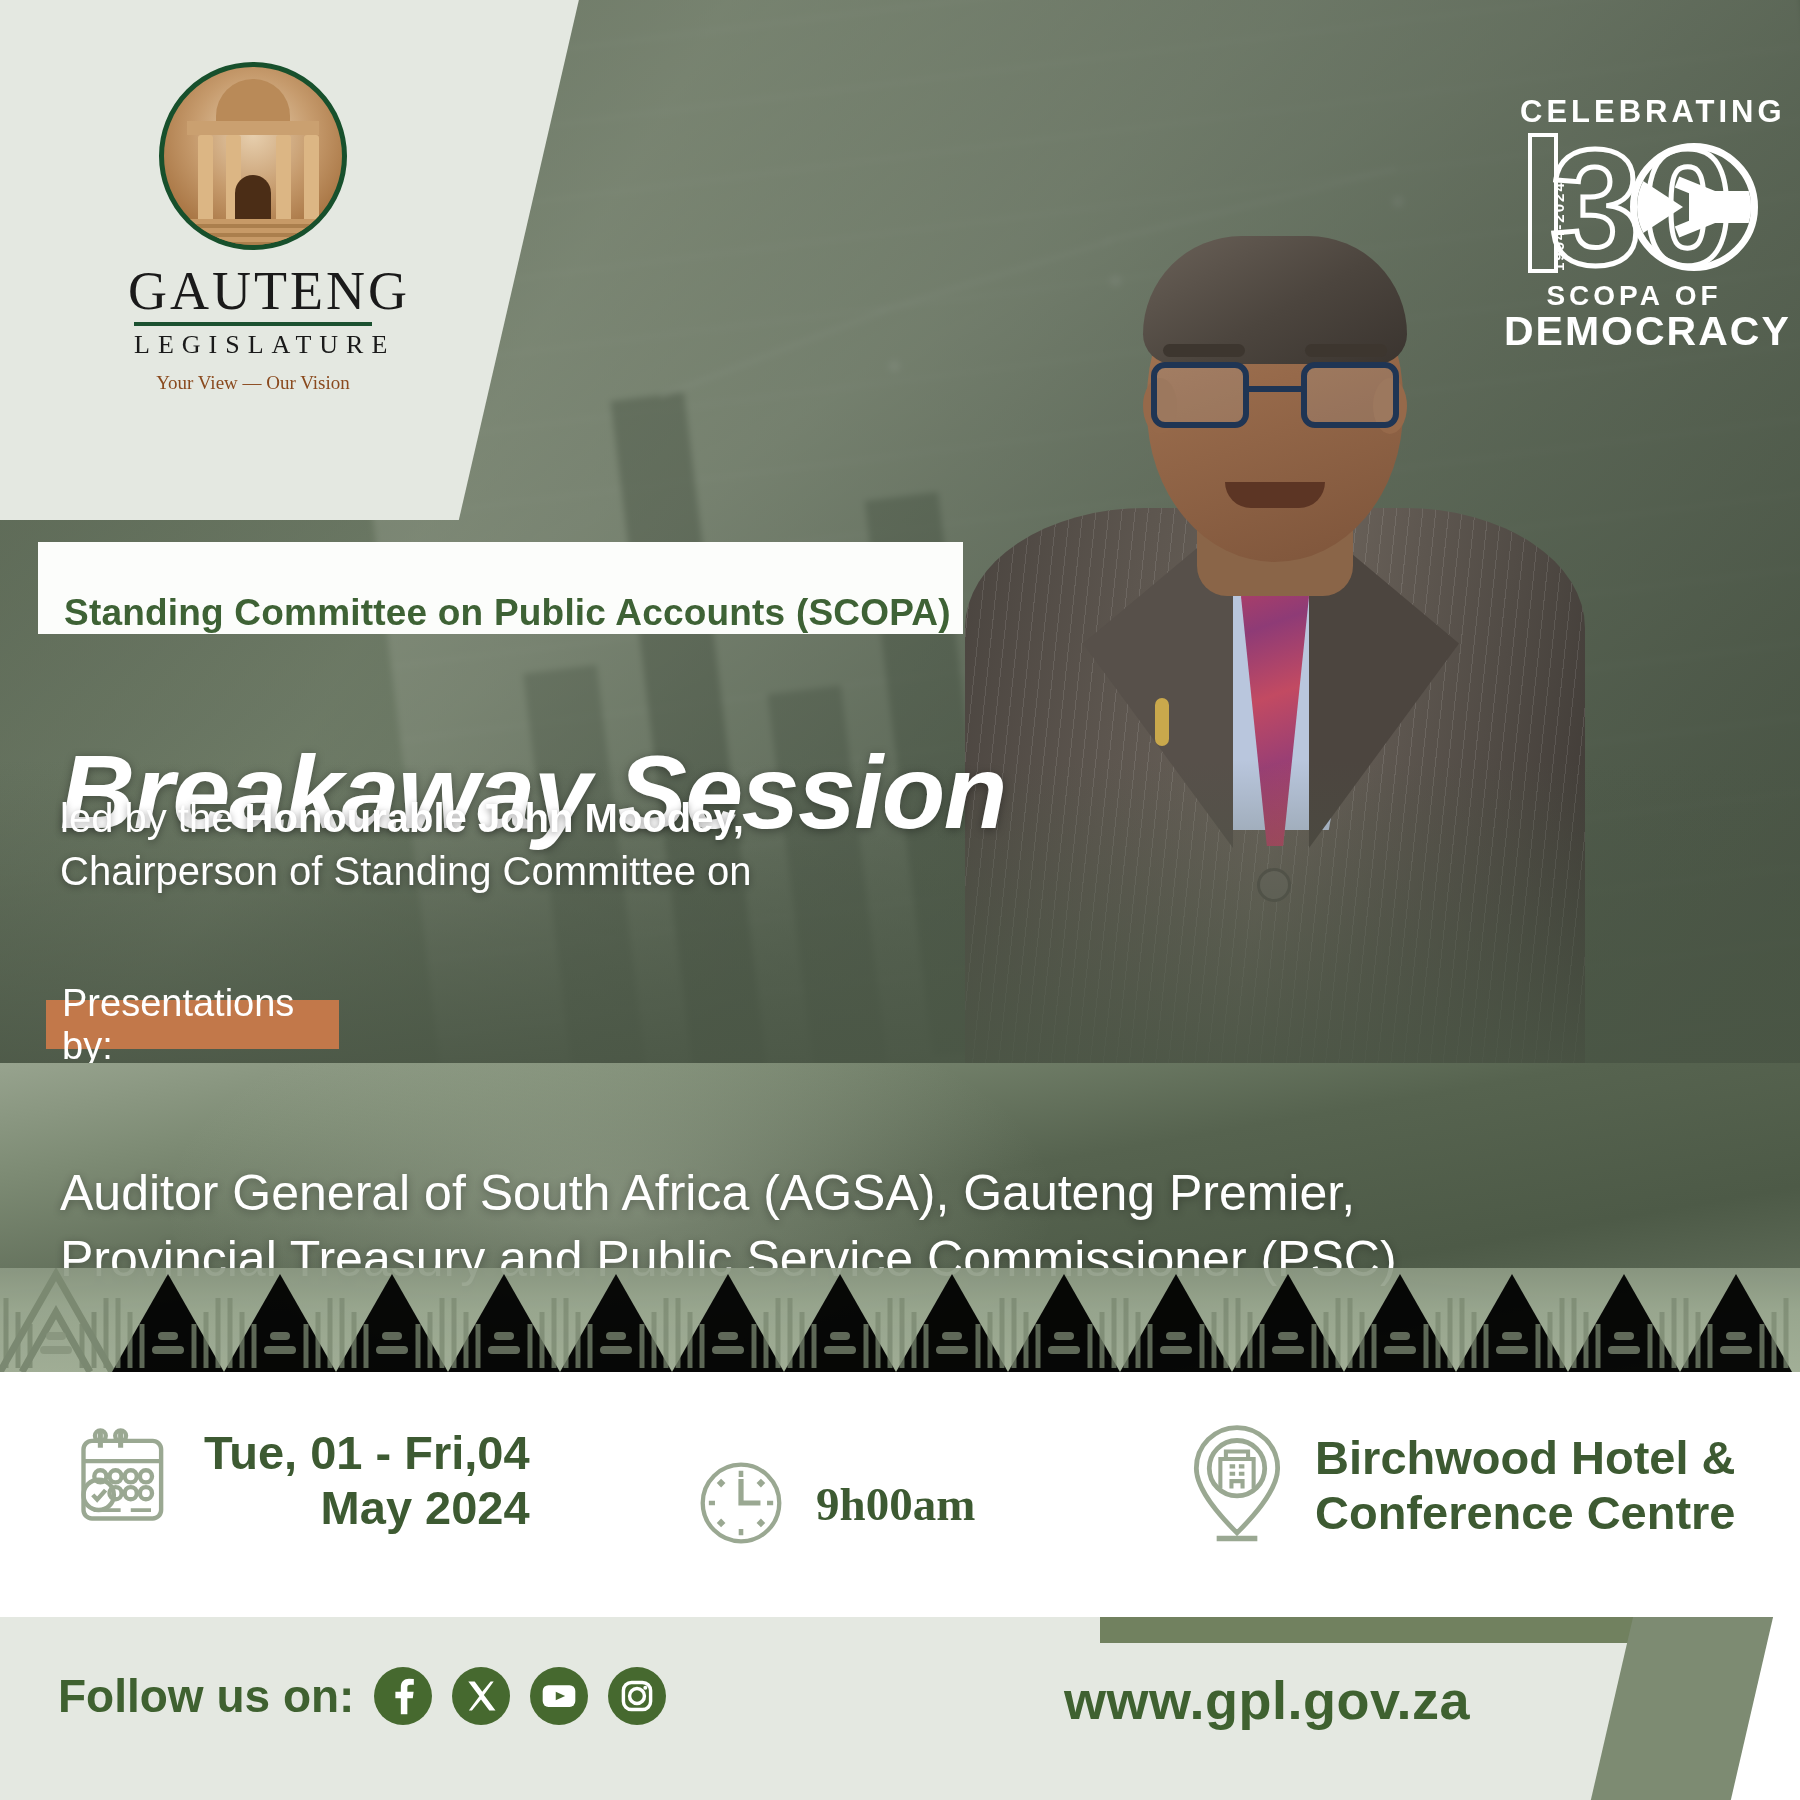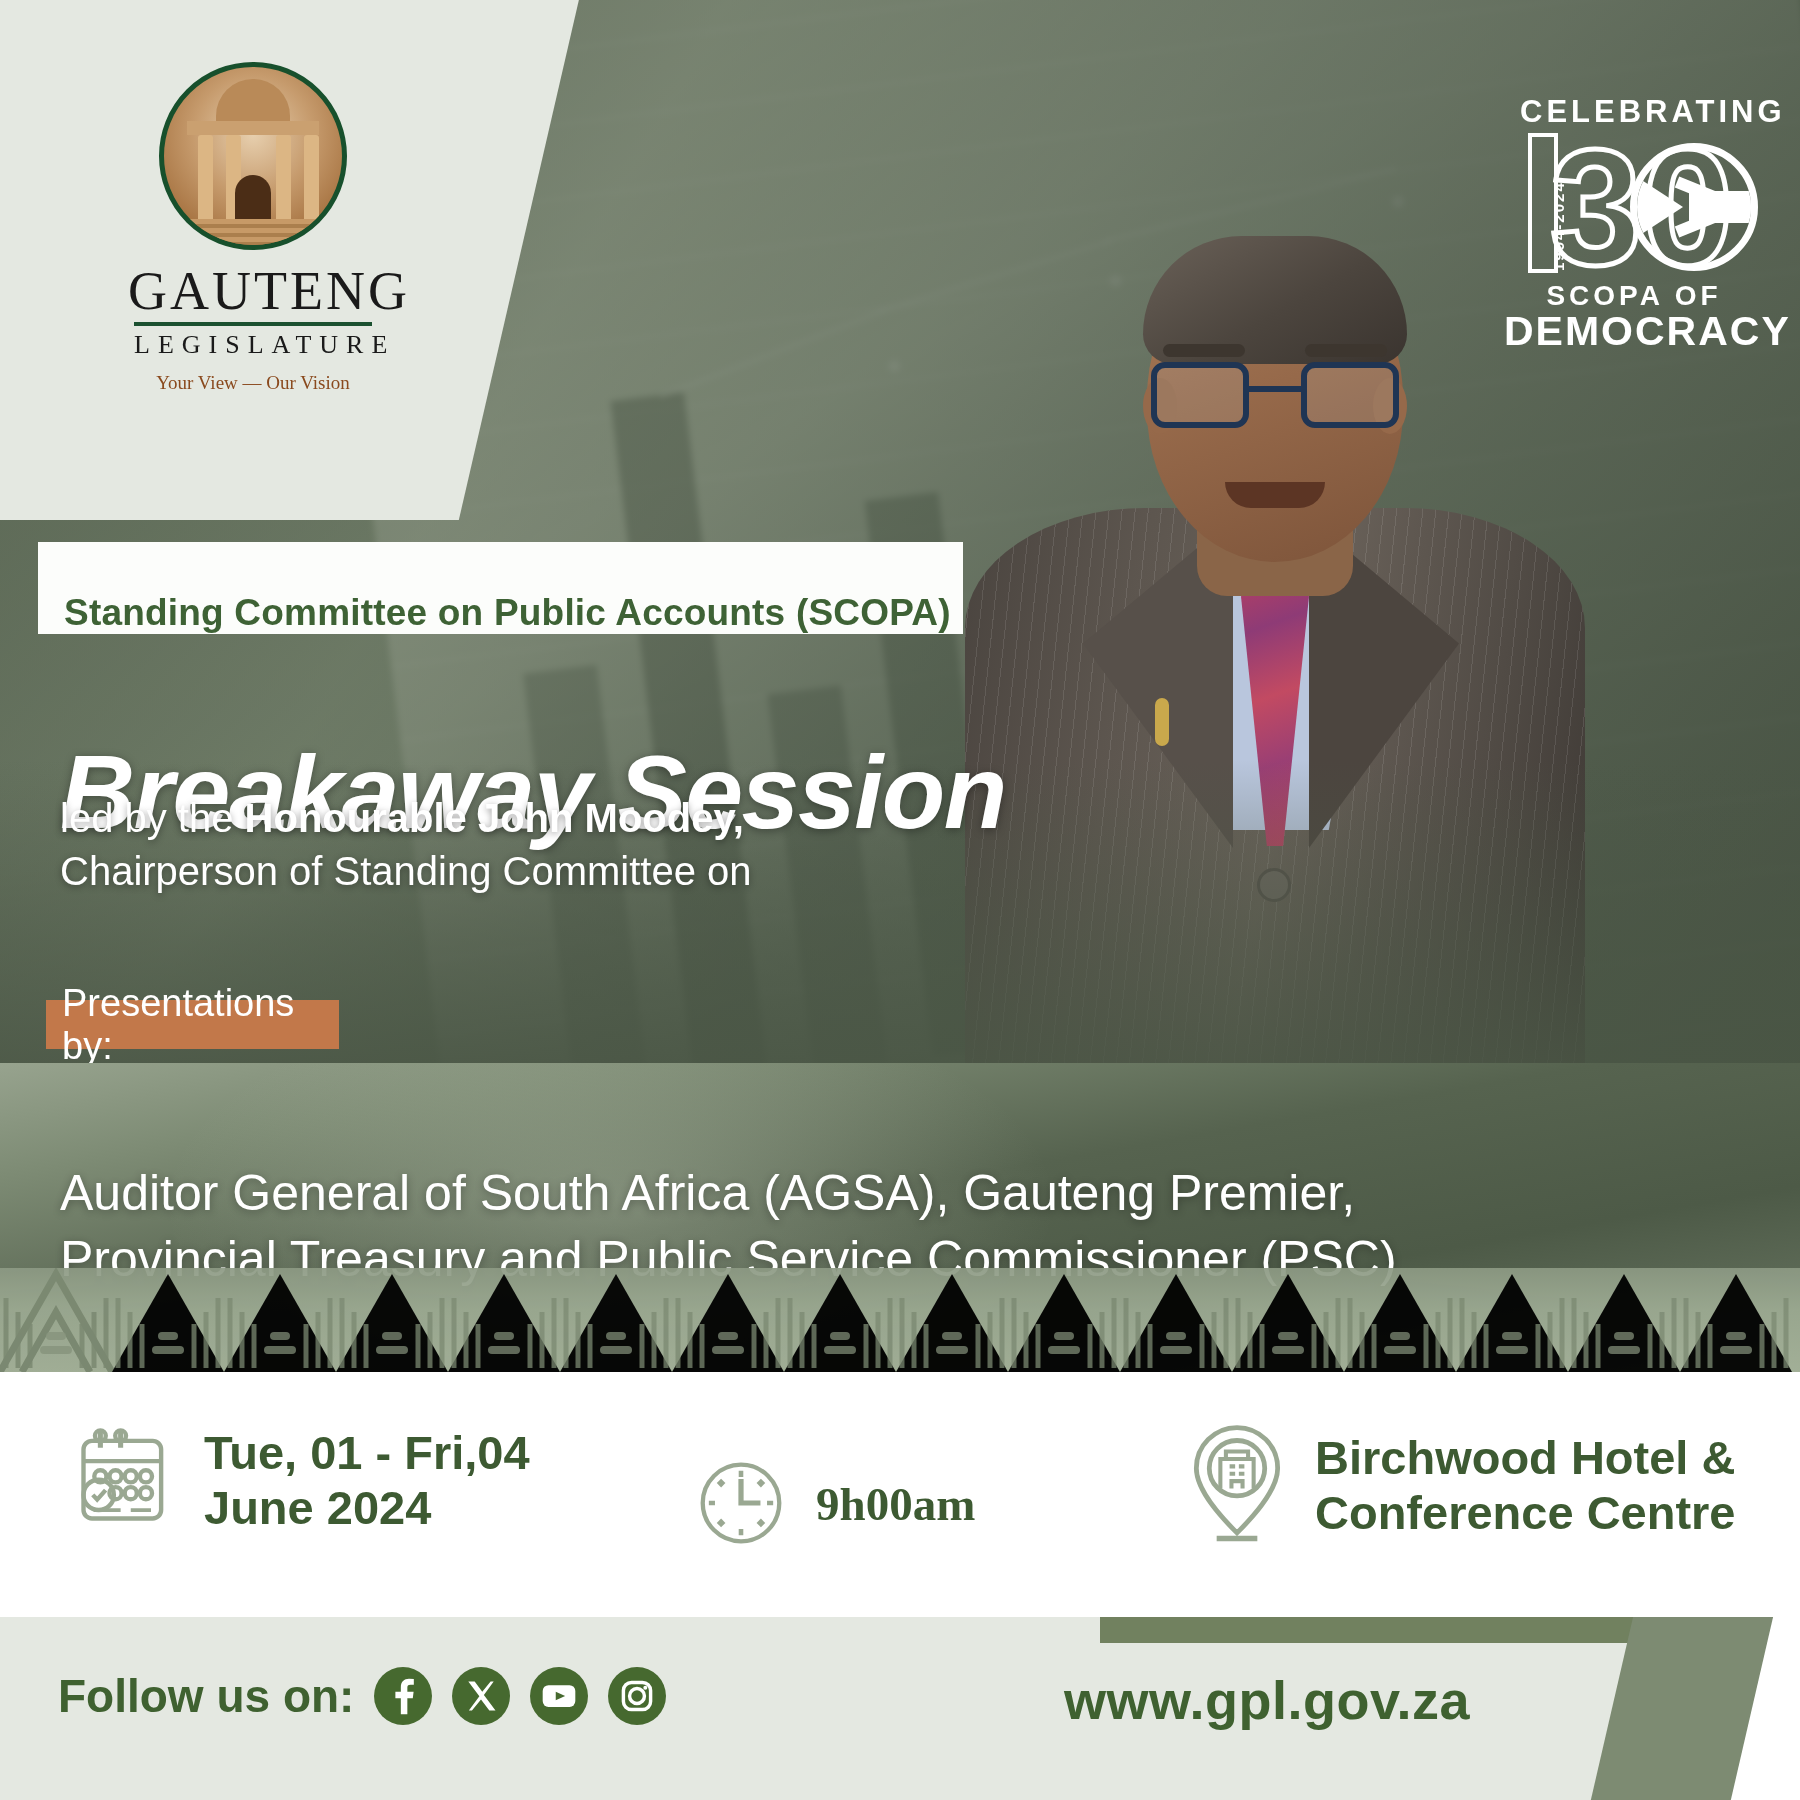--- a/index.html
+++ b/index.html
@@ -113,21 +113,21 @@
   .presenters{position:absolute;left:60px;top:1160px;width:1660px;color:#fff;font-size:50px;line-height:1.32;
               text-shadow:0 2px 8px rgba(0,0,0,.32);}
 
   
   .pattern{position:absolute;left:0;top:1268px;width:1800px;height:104px;overflow:hidden;opacity:.92;}
   .pattern .pbg{position:absolute;inset:0;background:linear-gradient(to bottom,#8d9a84 0%,#9dab93 40%,#a7b49c 100%);}
   .pattern svg{position:absolute;left:0;top:0;}
 
   
   .infobar{position:absolute;left:0;top:1372px;width:1800px;height:245px;background:#ffffff;}
-  .info{position:absolute;display:flex;align-items:center;gap:26px;}
+  .info{position:absolute;display:flex;align-items:center;gap:26px;text-align:right;}
   .info .txt{color:#3d5a32;font-weight:bold;font-size:47px;line-height:1.18;}
   .ico{flex:0 0 auto;}
 
   
   .footer{position:absolute;left:0;top:1617px;width:1800px;height:183px;background:#e4e8e1;overflow:hidden;}
   .foot-bar{position:absolute;right:0;top:0;width:700px;height:26px;background:#71815f;}
   .foot-diag{position:absolute;right:40px;top:-20px;width:150px;height:240px;background:#7d8b72;transform:skewX(-13deg);}
   .foot-diag2{position:absolute;right:-70px;top:-20px;width:120px;height:240px;background:#ffffff;transform:skewX(-13deg);}
   .follow{position:absolute;left:58px;top:50px;display:flex;align-items:center;gap:20px;}
   .follow .lbl{color:#3f6130;font-size:46px;font-weight:bold;}
@@ -352,21 +352,21 @@
           <circle cx="27" cy="41" r="3.6"></circle>
             <circle cx="36" cy="41" r="3.6"></circle>
             <circle cx="45" cy="41" r="3.6"></circle>
           <circle cx="17" cy="42" r="9"></circle>
             <path d="M13.5 42 l2.6 2.8 l5-5.6"></path>
           <path d="M14 51 H30 M36 51 H48" stroke-width="2.2"></path>
         </svg>
       </span>
       <span class="txt">
         <span>Tue, 01 - Fri,04</span><br>
-        <span>June 2024</span>
+        <span>May 2024</span>
       </span>
     </div>
 
     <div class="info" style="left:692px;top:82px;font-family:Liberation Serif, serif;">
       <span class="ico">
         <svg width="98" height="98" viewBox="0 0 64 64" fill="none" stroke="#9aa892" stroke-width="2.8">
           <circle cx="32" cy="32" r="25"></circle>
           <path d="M32 18 V32 H43" stroke-width="3.4" stroke-linecap="square"></path>
           <path d="M32 11 V15 M32 49 V53 M11 32 H15 M49 32 H53" stroke-width="3"></path>
           <g fill="#9aa892" stroke="none">

